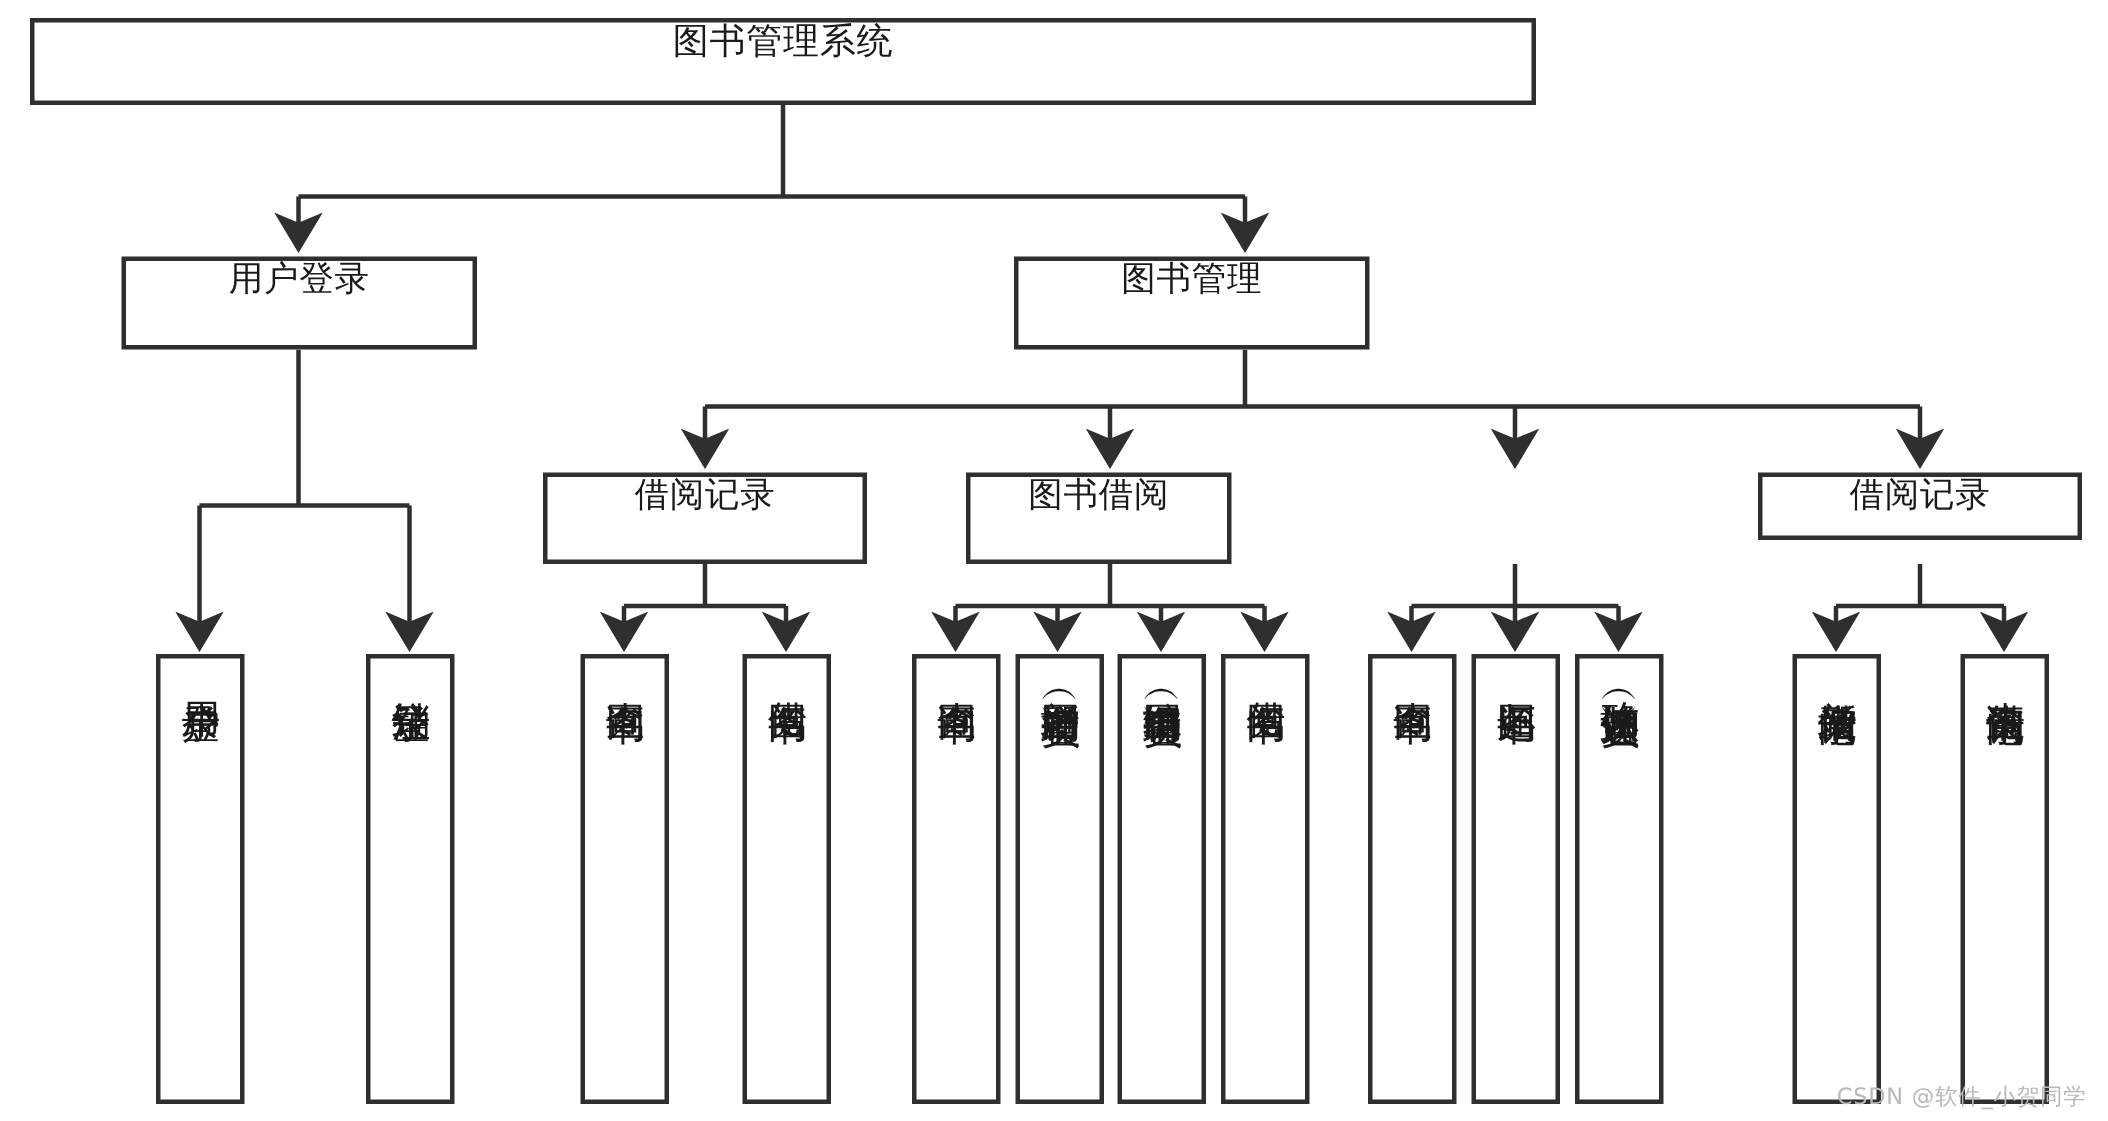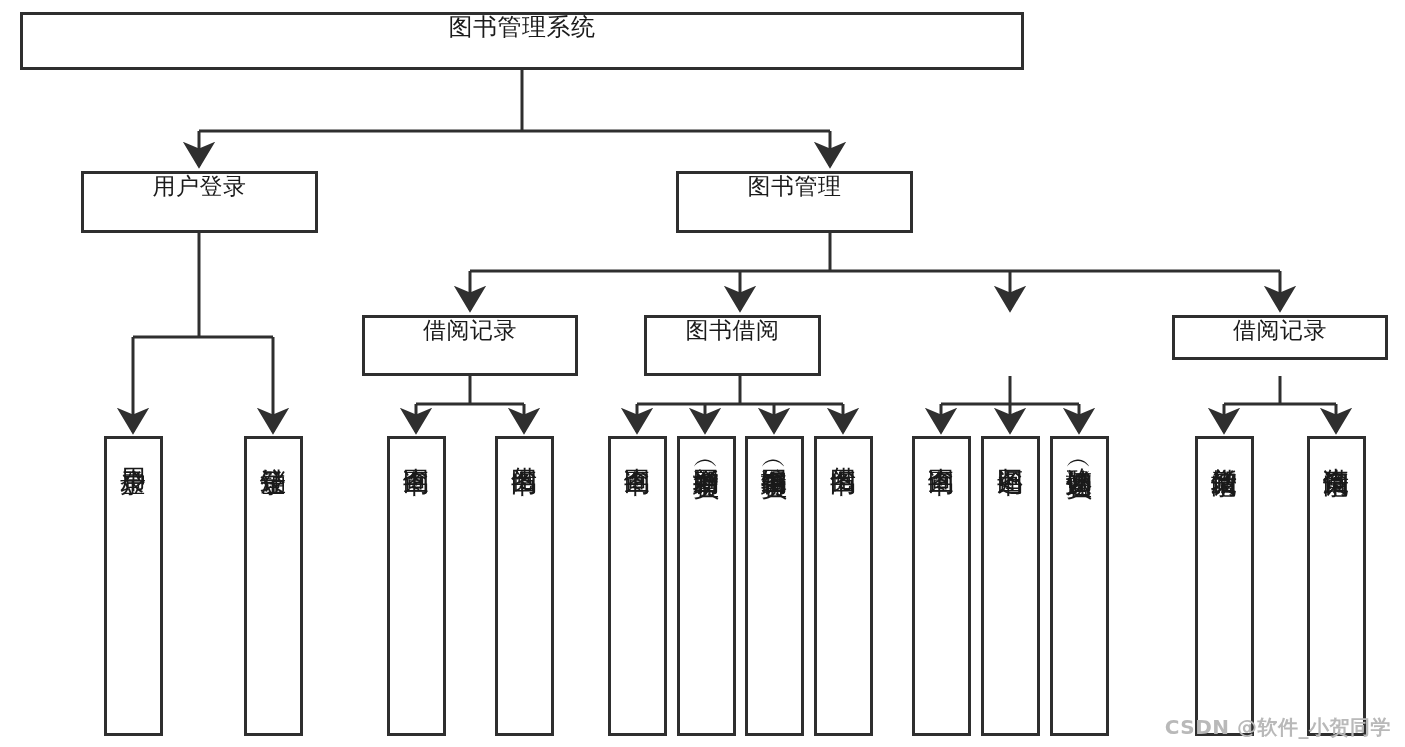--- a/index.html
+++ b/index.html
@@ -66,26 +66,25 @@
     width: 1405px;
     height: 747px;
     z-index: 1;
     pointer-events: none;
   }
   
   #watermark {
     position: absolute;
     right: 14px;
     bottom: 6px;
-    font-size: 20px;
+    font-size: 15px;
     color: #b9b9b9;
     z-index: 5;
     white-space: nowrap;
     letter-spacing: 0.5px;
-    font-weight: bold;
   }
 </style>
 </head>
 <body>
 
 <div id="canvas">
 
   <svg id="wires" viewBox="0 0 1405 747" width="1405" height="747">
     <defs>
       <marker id="arrow" viewBox="0 0 10 12" refX="9" refY="6" markerWidth="9" markerHeight="11" orient="auto-start-reverse">

